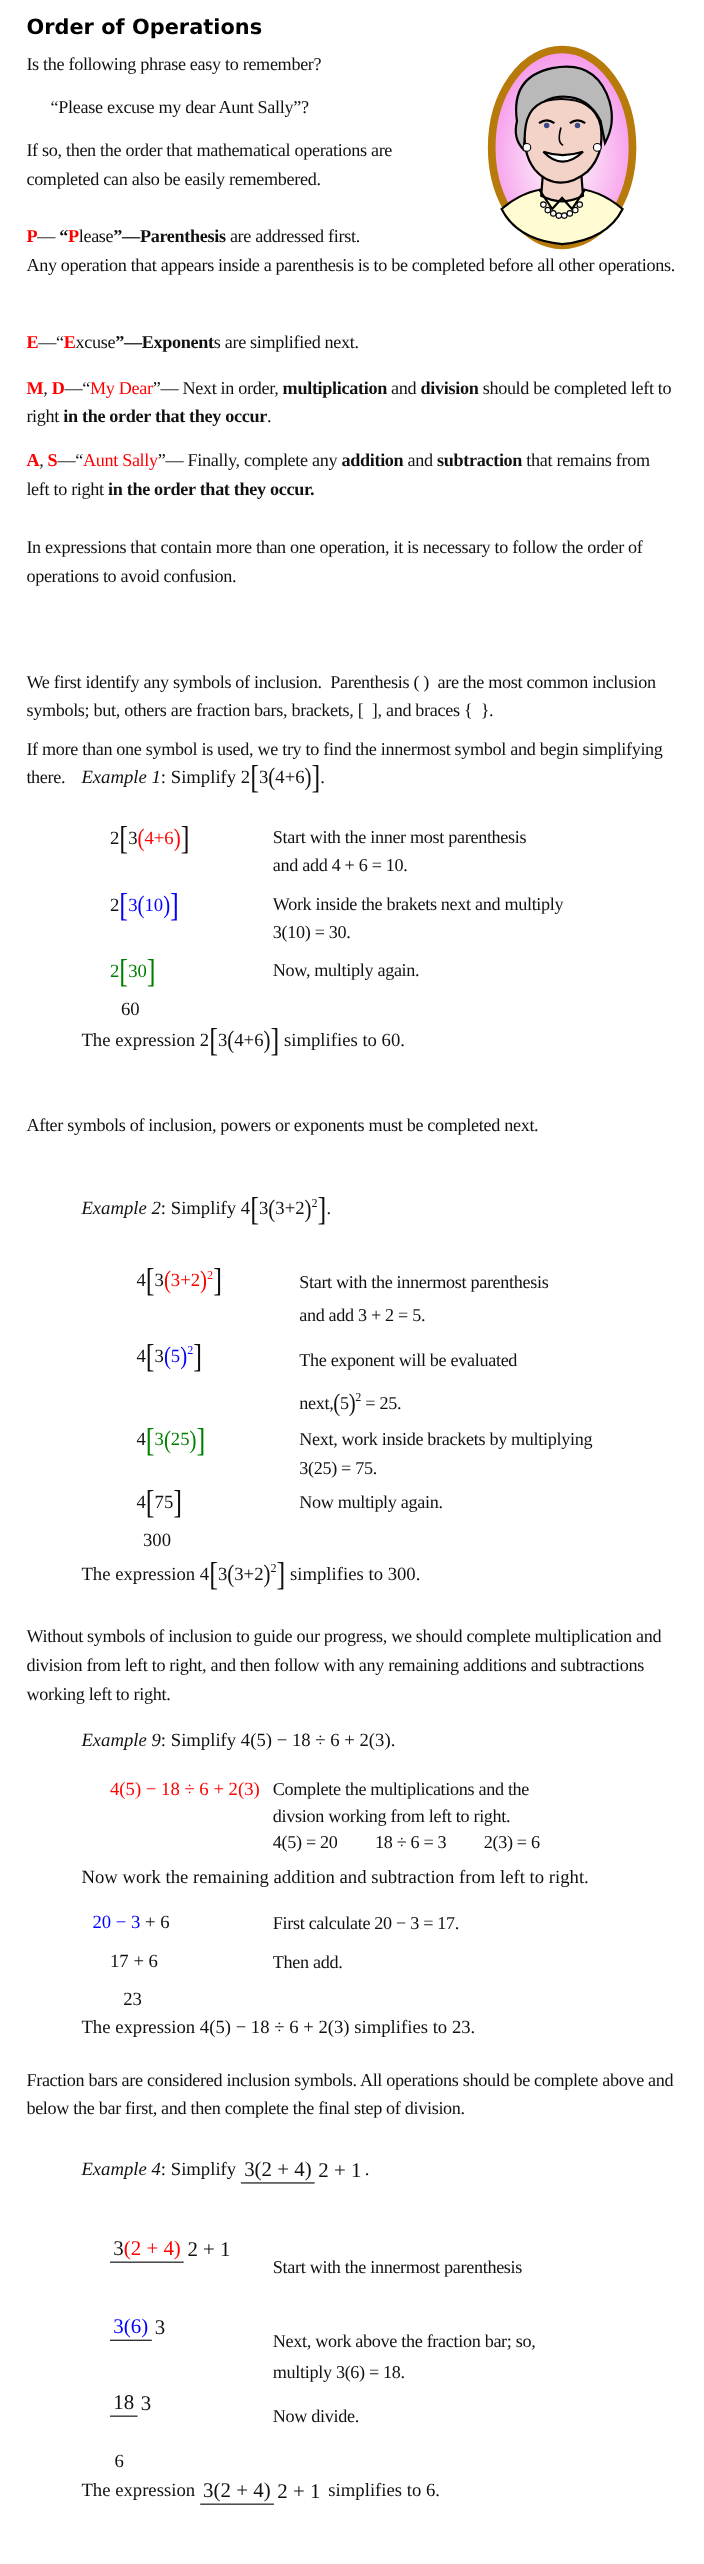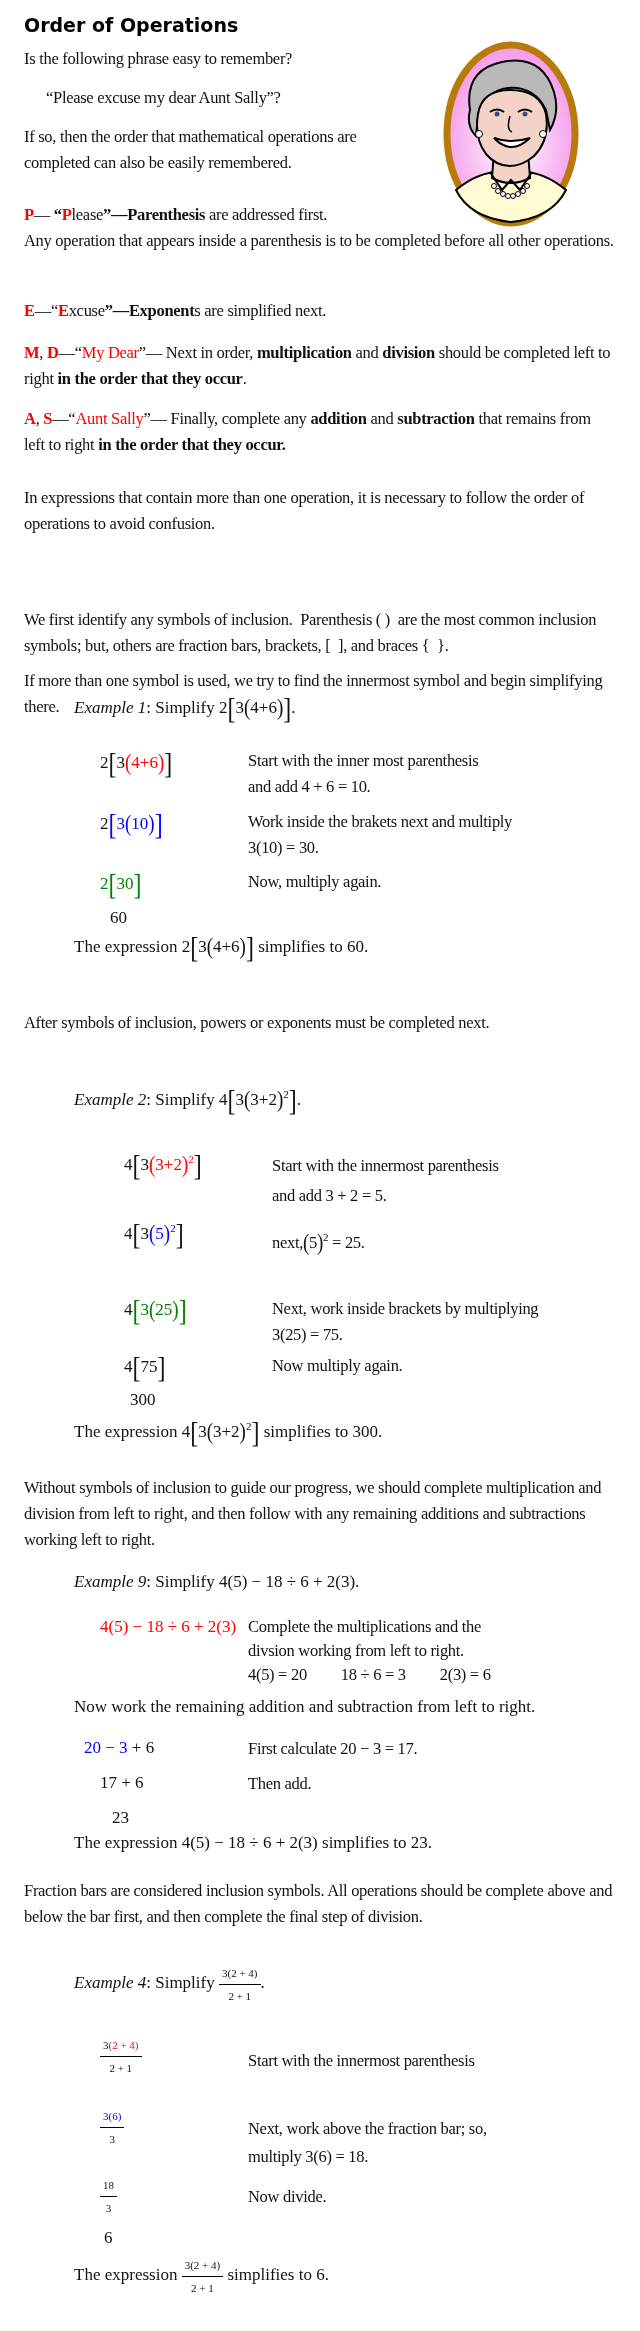--- a/index.html
+++ b/index.html
@@ -17,21 +17,21 @@
   .red { color: #ff0000; }
   .blue { color: #0000ff; }
   .green { color: #008000; }
   .it { font-style: italic; }
   .math { font-family: "Liberation Serif", serif; font-size: 17px; white-space: nowrap; }
   .br { display: inline-block; font-size: 24px; transform: scaleY(1.25); line-height: 1; vertical-align: -3px; font-weight: 100; }
   .pr { display: inline-block; font-size: 19px; transform: scaleY(1.2); vertical-align: -1px; }
   sup { font-size: 11px; }
   .step-expr { position: absolute; }
   .step-text { position: absolute; line-height: 26px; font-size: 16.5px; letter-spacing: -0.3px; }
-  .frac { display: inline-flex; flex-direction: column; align-items: center; vertical-align: middle; font-size: 11px; line-height: 22px; }
+  .frac { display: inline-flex; flex-direction: row; align-items: center; vertical-align: middle; font-size: 19px; line-height: 22px; }
   .frac .num { padding: 0 3px; border-bottom: 1px solid #000; }
   .frac .den { padding: 0 3px; }
   .portrait { left: 442px; top: 40px; width: 138px; height: 188px; }
 </style>
 </head>
 <body>
 
 <div class="abs title">Order of Operations</div>
 
 <div class="abs para" style="top:46px;">Is the following phrase easy to remember?</div>
@@ -133,20 +133,21 @@
   <span class="it">Example 2</span><span>:  Simplify </span>4<span class="br">[</span>3<span class="pr">(</span>3+2<span class="pr">)</span><sup>2</sup><span class="br">]</span>.
 </div>
 <div class="step-expr math" style="left:124px; top:1153px;">4<span class="br">[</span>3<span class="red"><span class="pr">(</span>3+2<span class="pr">)</span><sup>2</sup></span><span class="br">]</span></div>
 <div class="step-text" style="left:272px; top:1151px; line-height:30px;">
     <div>Start with the innermost parenthesis</div>
     <div>and add 3 + 2 = 5.</div>
   </div>
 
 <div class="step-expr math" style="left:124px; top:1222px;">4<span class="br">[</span>3<span class="blue"><span class="pr">(</span>5<span class="pr">)</span><sup>2</sup></span><span class="br">]</span></div>
 <div class="step-text" style="left:272px; top:1220px; line-height:34px;">
+    <div>The exponent will be evaluated</div>
     <div><span>next,</span><span class="pr">(</span>5<span class="pr">)</span><sup>2</sup><span> = 25.</span></div>
   </div>
 
 <div class="step-expr math" style="left:124px; top:1298px;">4<span class="green"><span class="br">[</span>3<span class="pr">(</span>25<span class="pr">)</span><span class="br">]</span></span></div>
 <div class="step-text" style="left:272px; top:1296px;">
     <div>Next, work inside brackets by multiplying</div>
     <div>3(25) = 75.</div>
   </div>
 
 <div class="step-expr math" style="left:124px; top:1355px;">4<span class="br">[</span>75<span class="br">]</span></div>

